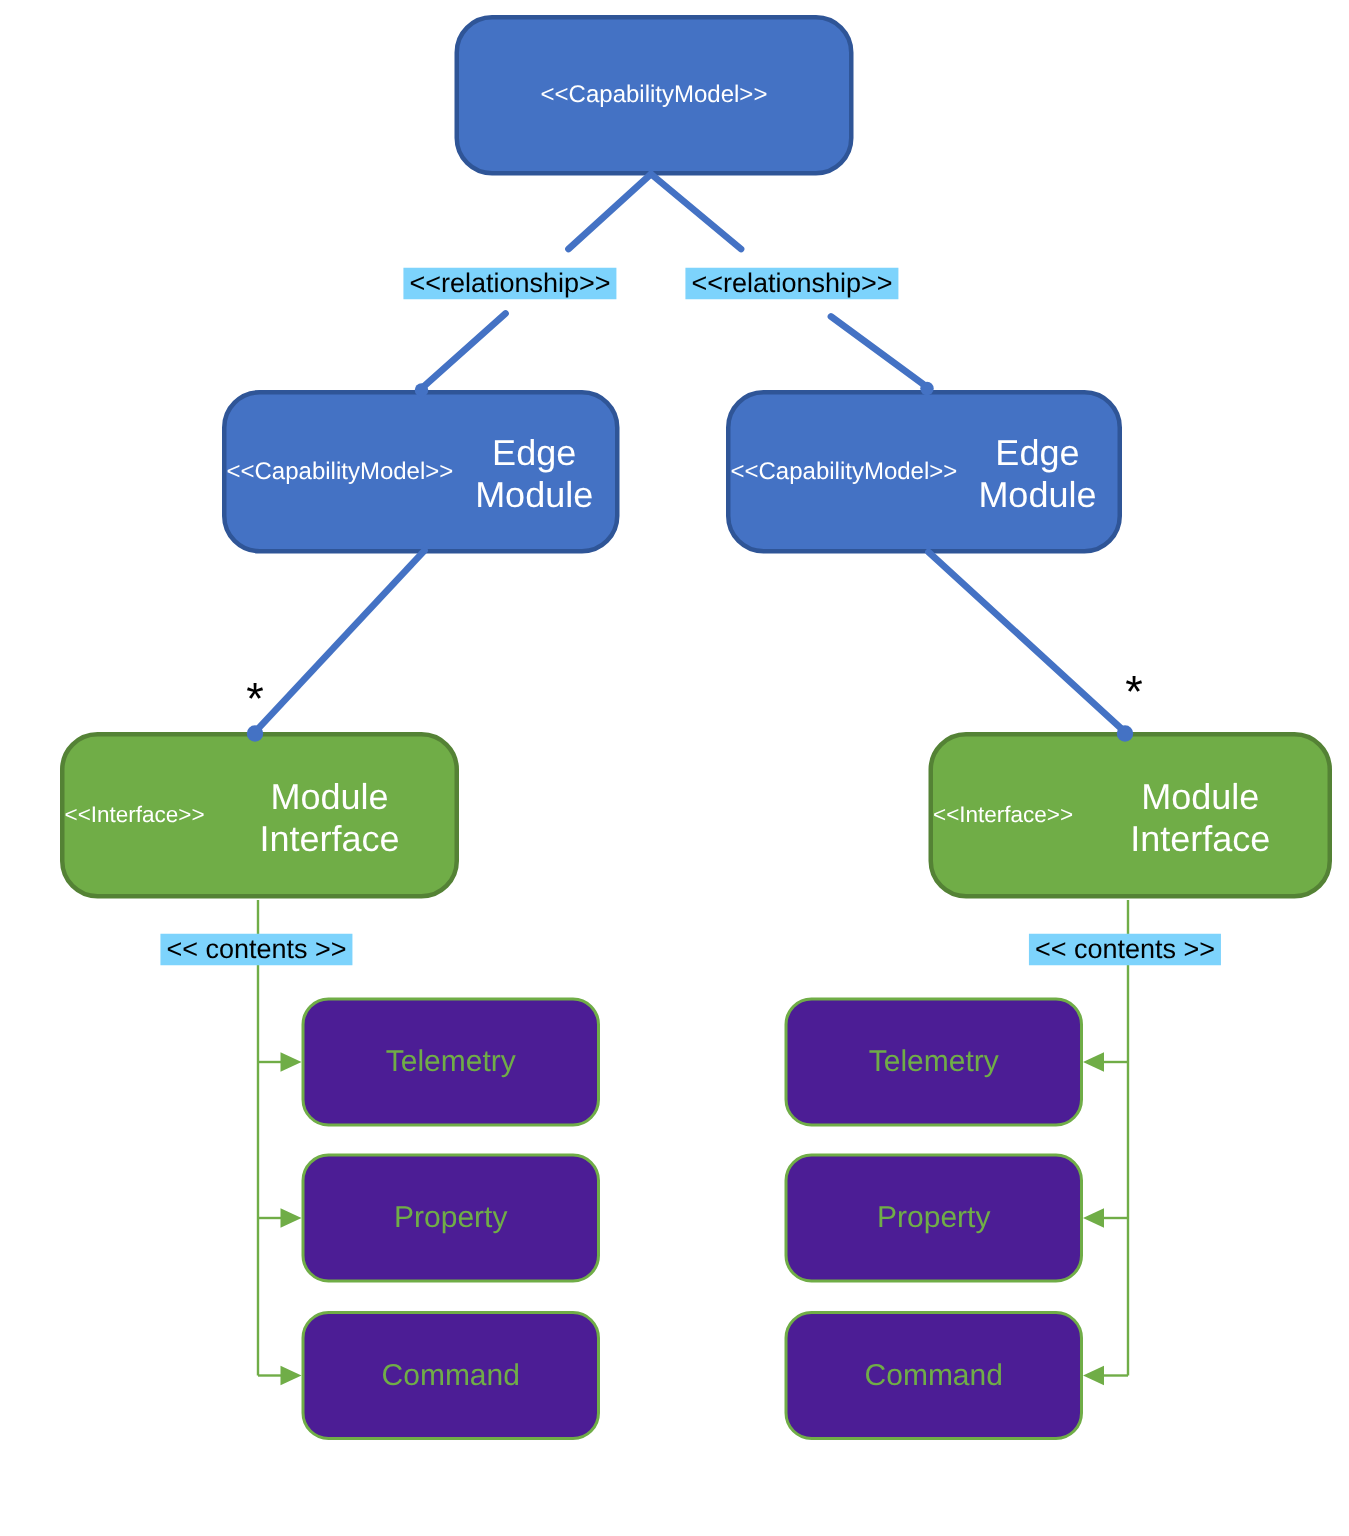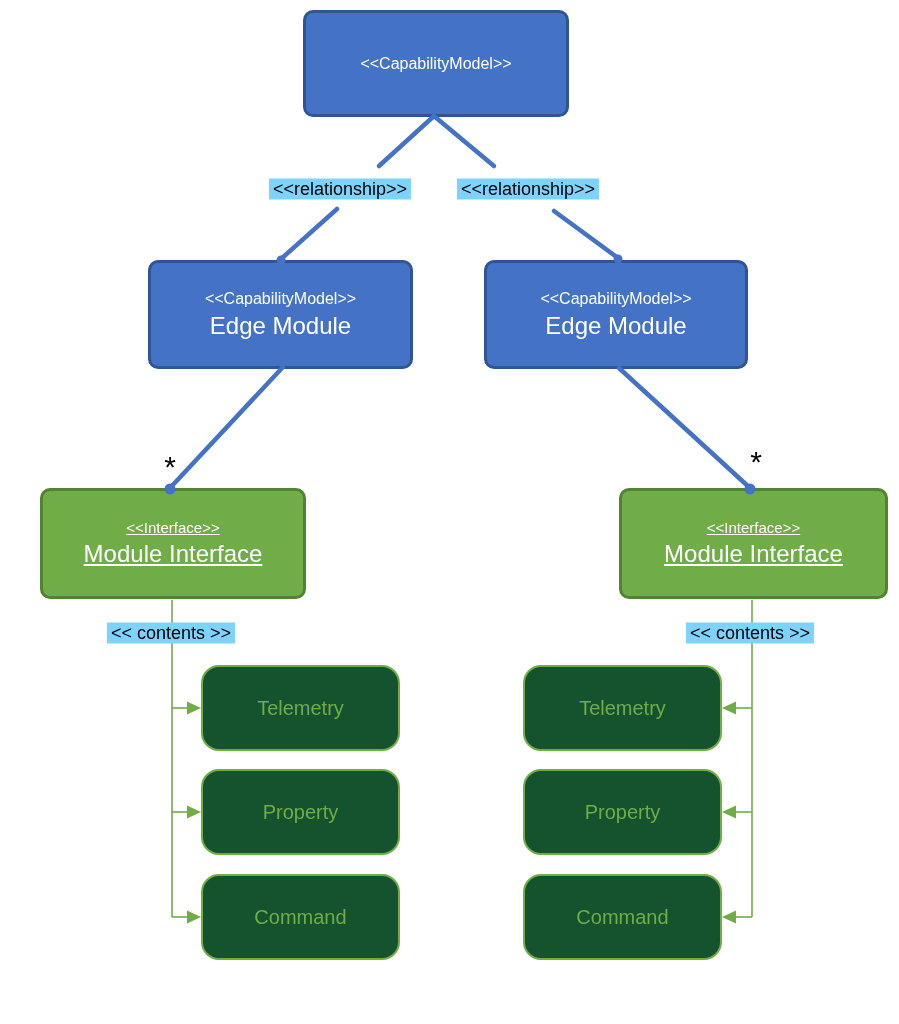--- a/index.html
+++ b/index.html
@@ -11,51 +11,50 @@
   #canvas {
     position: relative;
     width: 899px;
     height: 1024px;
     background: #ffffff;
     overflow: hidden;
   }
   .node {
     position: absolute;
     box-sizing: border-box;
-    border-radius: 10px;
+    border-radius: 25px;
     display: flex;
-    flex-direction: column;
+    flex-direction: row;
     align-items: center;
     justify-content: center;
     text-align: center;
     color: #ffffff;
     z-index: 1;
   }
   .node.blue {
     background: var(--blue-fill);
     border: 3px solid var(--blue-border);
   }
   .node.green {
     background: var(--green-fill);
     border: 3px solid var(--green-border);
-    text-decoration: underline;
   }
   .stereotype {
     font-size: 16px;
     letter-spacing: 0px;
   }
   .green .stereotype { font-size: 15px; }
   .node-name {
     font-size: 24px;
     margin-top: 4px;
   }
   .outline-box {
     position: absolute;
     box-sizing: border-box;
-    background: #14532d;
+    background: #4c1d95;
     border: 2.5px solid var(--green-fill);
     border-radius: 18px;
     display: flex;
     align-items: center;
     justify-content: center;
     color: var(--green-fill);
     font-size: 20px;
     z-index: 1;
   }
   svg.overlay {

